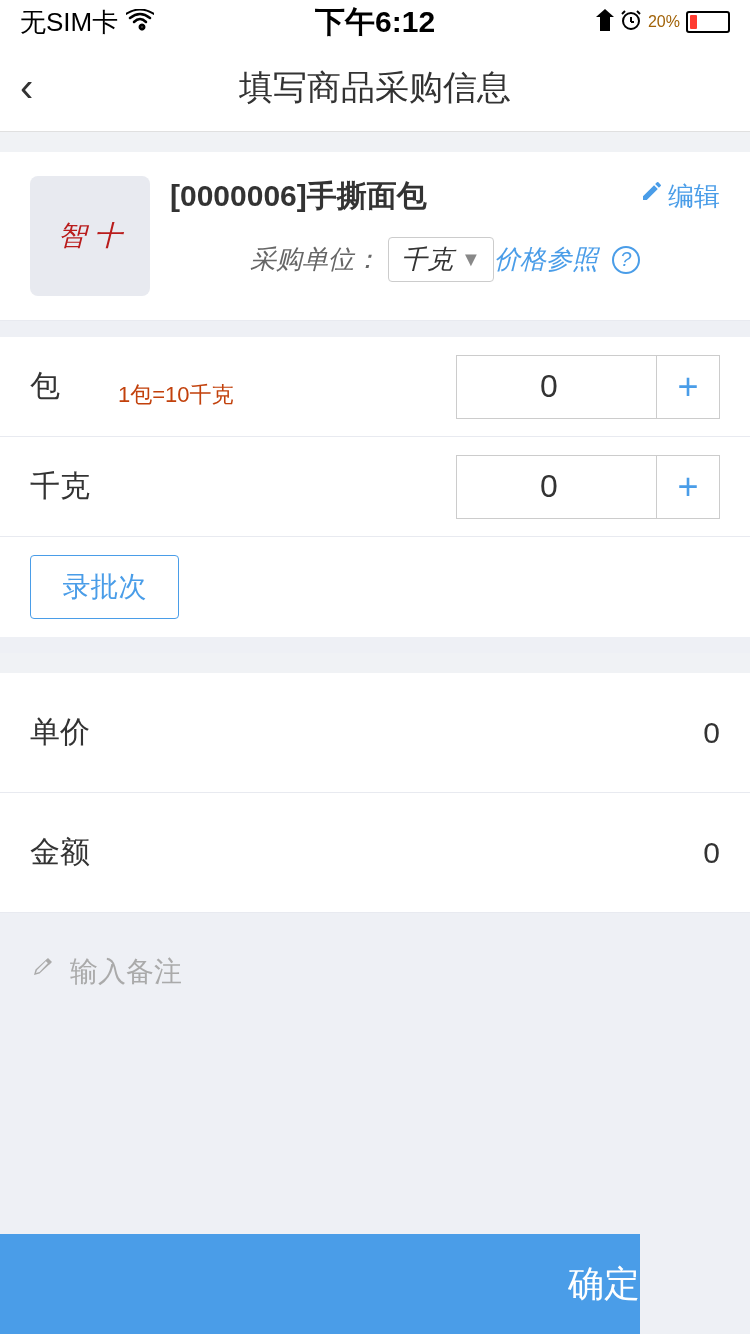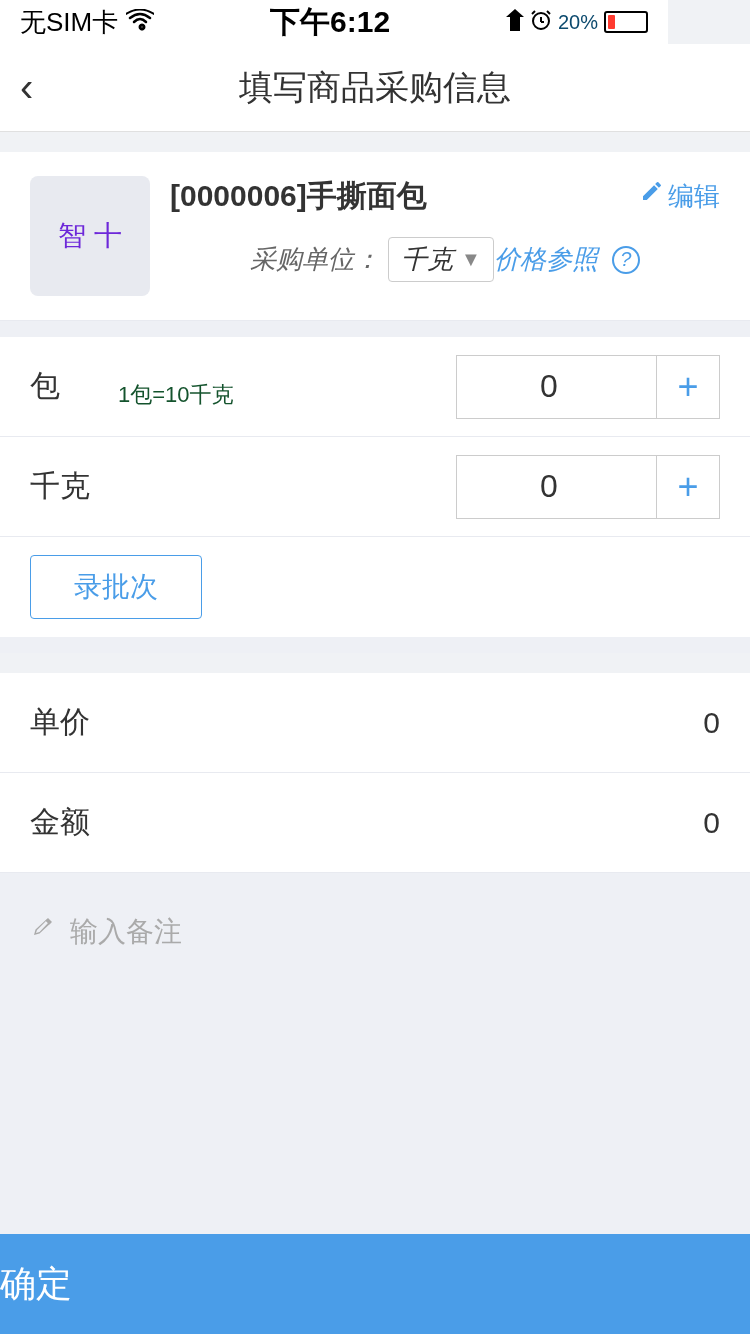--- a/index.html
+++ b/index.html
@@ -8,21 +8,21 @@
       width: 750px;
       min-height: 1334px;
       font-family: -apple-system, "PingFang SC", "Helvetica Neue", sans-serif;
       background: #f0f2f5;
       position: relative;
       overflow-x: hidden;
     }
 
     
     .status-bar {
-      width: 668px;
+      width: 750px;
       height: 44px;
       background: #fff;
       display: flex;
       align-items: center;
       justify-content: space-between;
       padding: 0 20px;
       font-size: 28px;
     }
     .status-left {
       display: flex;
@@ -33,22 +33,22 @@
     }
     .status-center {
       font-size: 30px;
       font-weight: 700;
       color: #000;
     }
     .status-right {
       display: flex;
       align-items: center;
       gap: 6px;
-      font-size: 20px;
-      color: #0c4a6e;
+      font-size: 16px;
+      color: #a16207;
     }
     .battery-icon {
       display: inline-flex;
       align-items: center;
     }
     .battery-body {
       width: 44px;
       height: 22px;
       border: 2px solid #000;
       border-radius: 3px;
@@ -103,23 +103,24 @@
       height: 120px;
       background: #e8eaf0;
       border-radius: 8px;
       display: flex;
       align-items: center;
       justify-content: center;
       flex-shrink: 0;
     }
     .product-image-text {
       font-size: 28px;
-      color: #6d28d9;
+      color: #b91c1c;
       text-align: center;
       line-height: 1.3;
+      font-style: italic;
     }
     .product-info {
       flex: 1;
     }
     .product-name-row {
       display: flex;
       align-items: center;
       justify-content: space-between;
       margin-bottom: 20px;
     }
@@ -193,21 +194,21 @@
       height: 100px;
       border-bottom: 1px solid #e8eaf0;
     }
     .input-label {
       font-size: 30px;
       color: #333;
       min-width: 80px;
     }
     .input-sublabel {
       font-size: 22px;
-      color: #14532d;
+      color: #c2410c;
       margin-left: 8px;
       flex: 1;
       margin-top: 16px;
     }
     .input-control {
       display: flex;
       align-items: center;
       gap: 0;
       margin-left: auto;
     }
@@ -241,21 +242,21 @@
       justify-content: space-between;
       padding: 0 30px;
       height: 100px;
       background: #fff;
     }
     .summary-text {
       font-size: 30px;
       color: #333;
     }
     .record-btn {
-      width: 172px;
+      width: 149px;
       height: 64px;
       border: 1px solid #4a9de8;
       color: #4a9de8;
       background: #fff;
       font-size: 28px;
       display: flex;
       align-items: center;
       justify-content: center;
       cursor: pointer;
       border-radius: 4px;
@@ -264,21 +265,21 @@
     
     .price-section {
       background: #fff;
       margin-top: 20px;
     }
     .price-row {
       display: flex;
       align-items: center;
       justify-content: space-between;
       padding: 0 30px;
-      height: 100px;
+      height: 120px;
       border-bottom: 1px solid #e8eaf0;
     }
     .price-label {
       font-size: 30px;
       color: #333;
     }
     .price-value {
       font-size: 30px;
       color: #333;
     }
@@ -303,26 +304,26 @@
 
     
     .content-area {
       background: #eef0f5;
       flex: 1;
       min-height: 360px;
     }
 
     
     .confirm-bar {
-      width: 750px;
+      width: 640px;
       height: 100px;
       background: #4a9de8;
       display: flex;
       align-items: center;
-      justify-content: flex-start;
+      justify-content: flex-end;
       position: fixed;
       bottom: 0;
       left: 0;
       cursor: pointer;
     }
     .confirm-text {
       font-size: 36px;
       color: #fff;
       font-weight: 500;
     }

